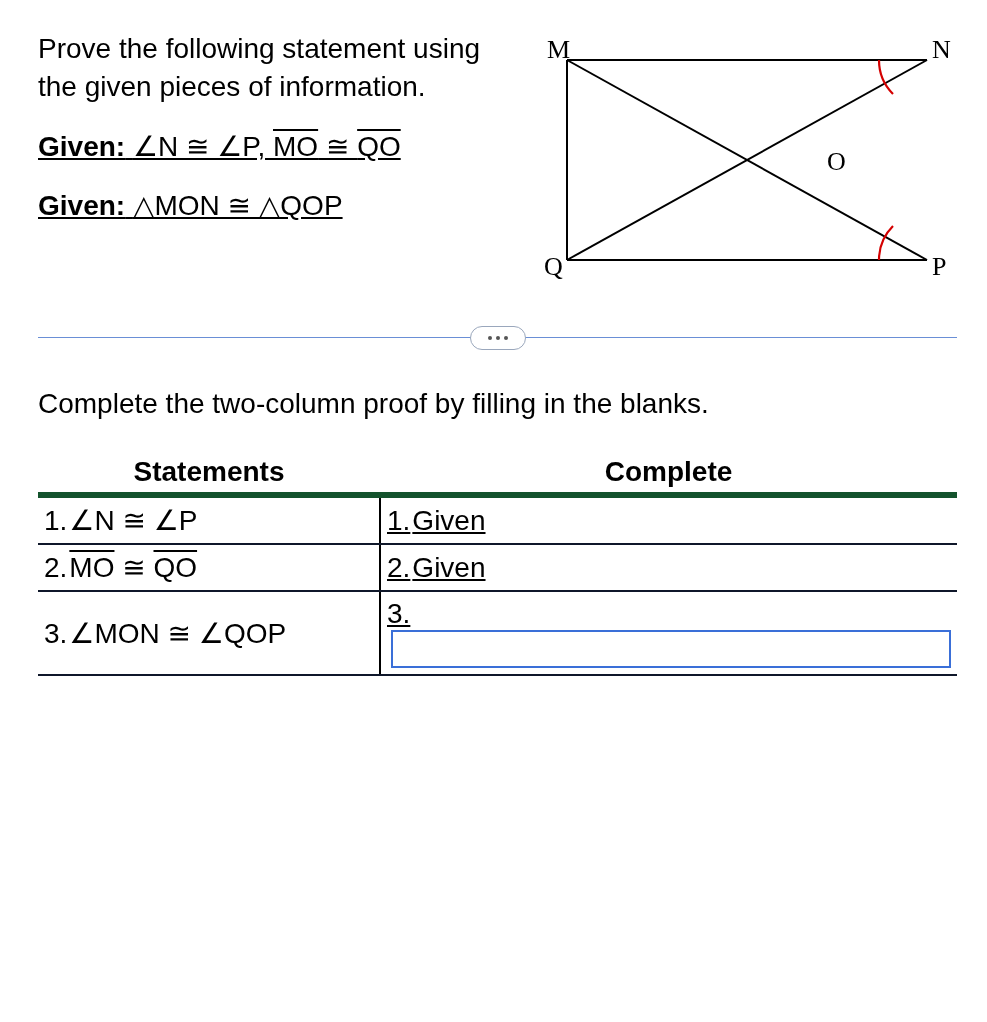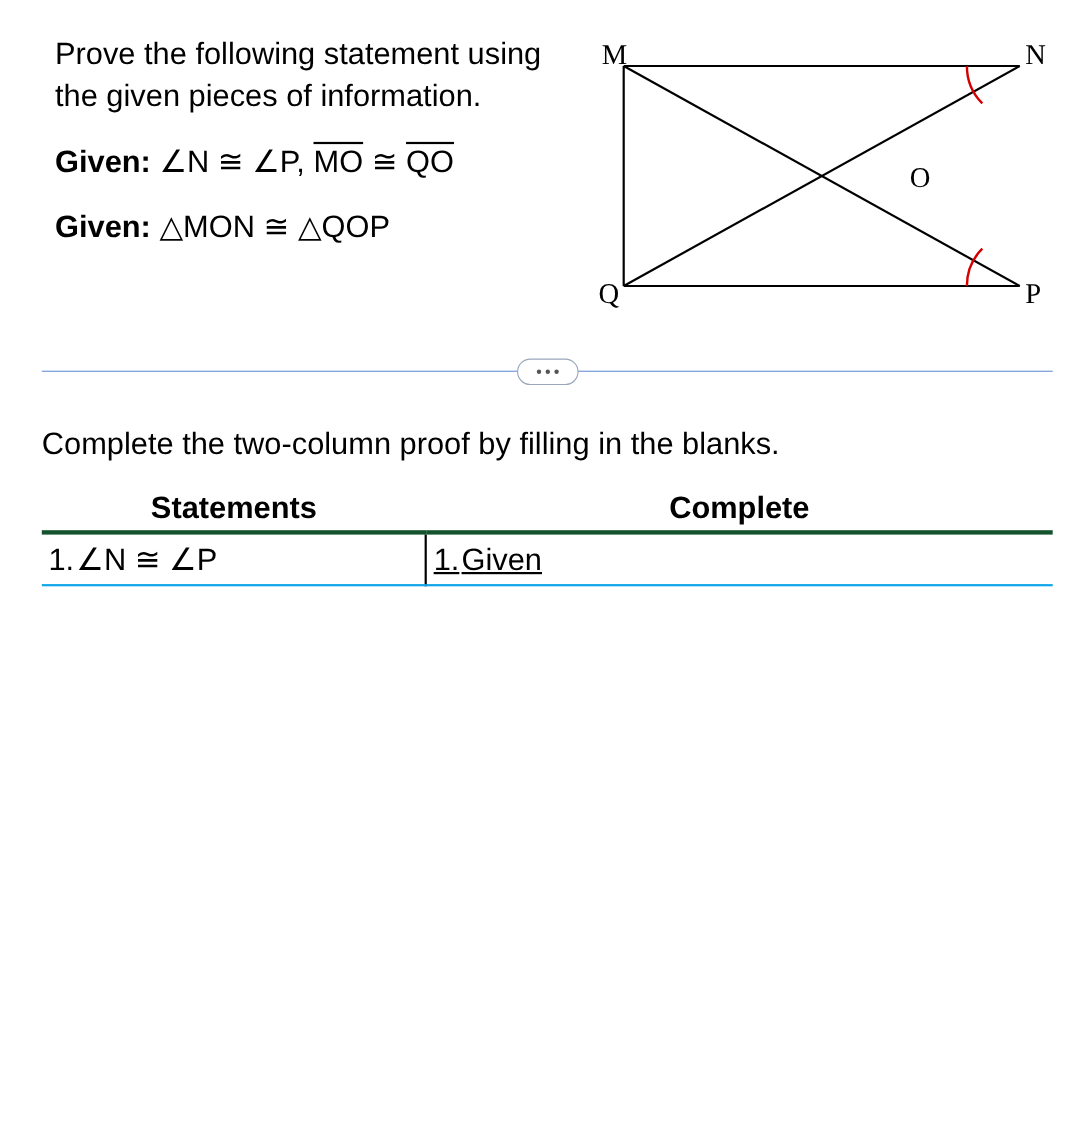--- a/index.html
+++ b/index.html
@@ -13,21 +13,20 @@
     background: #fff;
   }
   .top-row {
     display: flex;
     align-items: flex-start;
     gap: 30px;
   }
   .problem-text {
     flex: 1;
     line-height: 1.35;
-    margin-left: 12px;
   }
   .problem-text p { margin: 0 0 22px 0; }
   .bold { font-weight: bold; }
   .overline { text-decoration: overline; }
   .diagram {
     flex: 0 0 auto;
   }
   .divider-wrap {
     position: relative;
     margin: 40px 0 50px 0;
@@ -49,52 +48,52 @@
     height: 24px;
     display: flex;
     align-items: center;
     justify-content: center;
     cursor: pointer;
     box-sizing: border-box;
   }
   .divider-btn .dot {
     width: 4px; height: 4px; background:#555; border-radius:50%; margin:0 2px;
   }
-  .instruction { margin: 0 0 22px 0; }
+  .instruction { margin: 0 0 32px 0; }
   table.proof {
     border-collapse: collapse;
     width: 100%;
     font-size: 28px;
   }
   table.proof th {
     font-weight: bold;
     text-align: center;
     padding: 4px 6px;
-    border-bottom: 4px solid #14532d;
+    border-bottom: 6px solid #14532d;
   }
   table.proof td {
     padding: 6px 6px;
-    border-bottom: 2px solid #0ea5e9;
+    border-bottom: 2px solid #0f172a;
     vertical-align: middle;
   }
   table.proof td.stmt { width: 38%; border-right: 2px solid #000; }
   table.proof td.reason { width: 62%; text-decoration: underline; }
   .reason-input {
     border: 2.5px solid #3a6fd8;
     background: #fff;
     height: 38px;
     width: 560px;
     box-sizing: border-box;
     font-size: 24px;
     padding: 2px 6px;
     margin-left: 4px;
     vertical-align: middle;
   }
   .num { margin-right: 2px; }
-  .nowrap { white-space: nowrap; }
+  .nowrap { white-space: nowrap; text-decoration: underline; }
   svg text { font-family: 'Times New Roman', serif; font-size: 26px; }
 </style>
 </head>
 <body>
 
 <div class="top-row">
   <div class="problem-text">
     <p>Prove the following statement using the given pieces of information.</p>
     <p class="nowrap">
       <span class="bold">Given:</span>
@@ -147,14 +146,30 @@
   </thead>
   <tbody>
     <tr>
       <td class="stmt">
         <span class="num">1.</span><span>∠N ≅ ∠P</span>
       </td>
       <td class="reason">
         <span class="num">1.</span><span>Given</span>
       </td>
     </tr>
+    <tr>
+      <td class="stmt">
+        <span class="num">2.</span><span><span class="overline">MO</span> ≅ <span class="overline">QO</span></span>
+      </td>
+      <td class="reason">
+        <span class="num">2.</span><span>Given</span>
+      </td>
+    </tr>
+    <tr>
+      <td class="stmt">
+        <span class="num">3.</span><span>∠MON ≅ ∠QOP</span>
+      </td>
+      <td class="reason">
+        <span class="num">3.</span><input class="reason-input" type="text" value="" style="">
+      </td>
+    </tr>
   </tbody>
 </table>
 
 </body></html>

